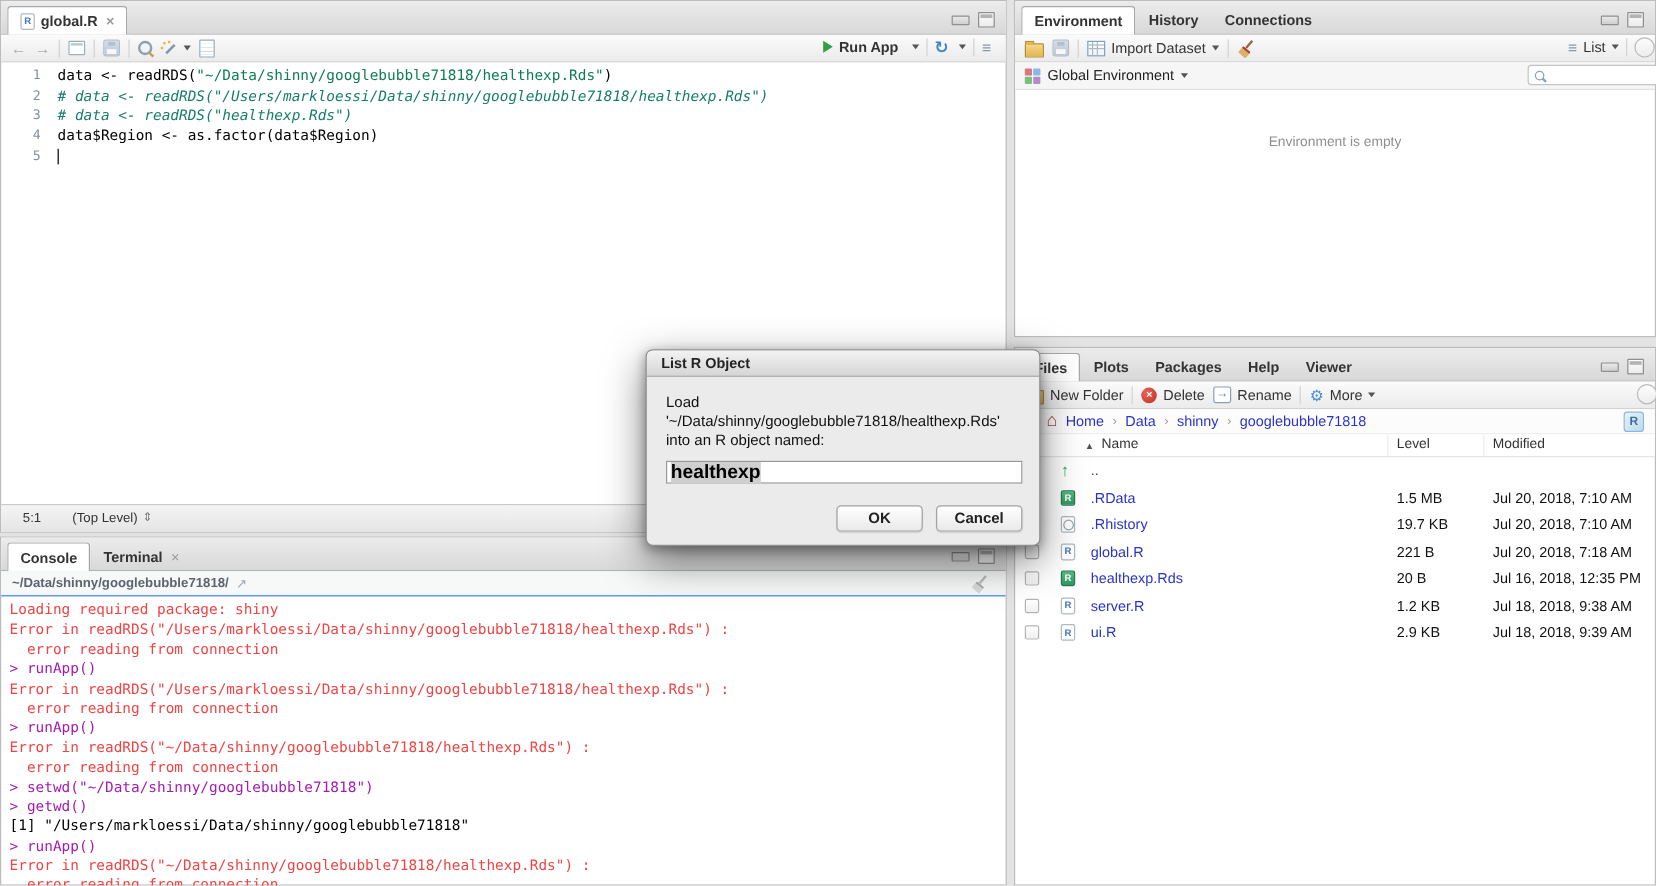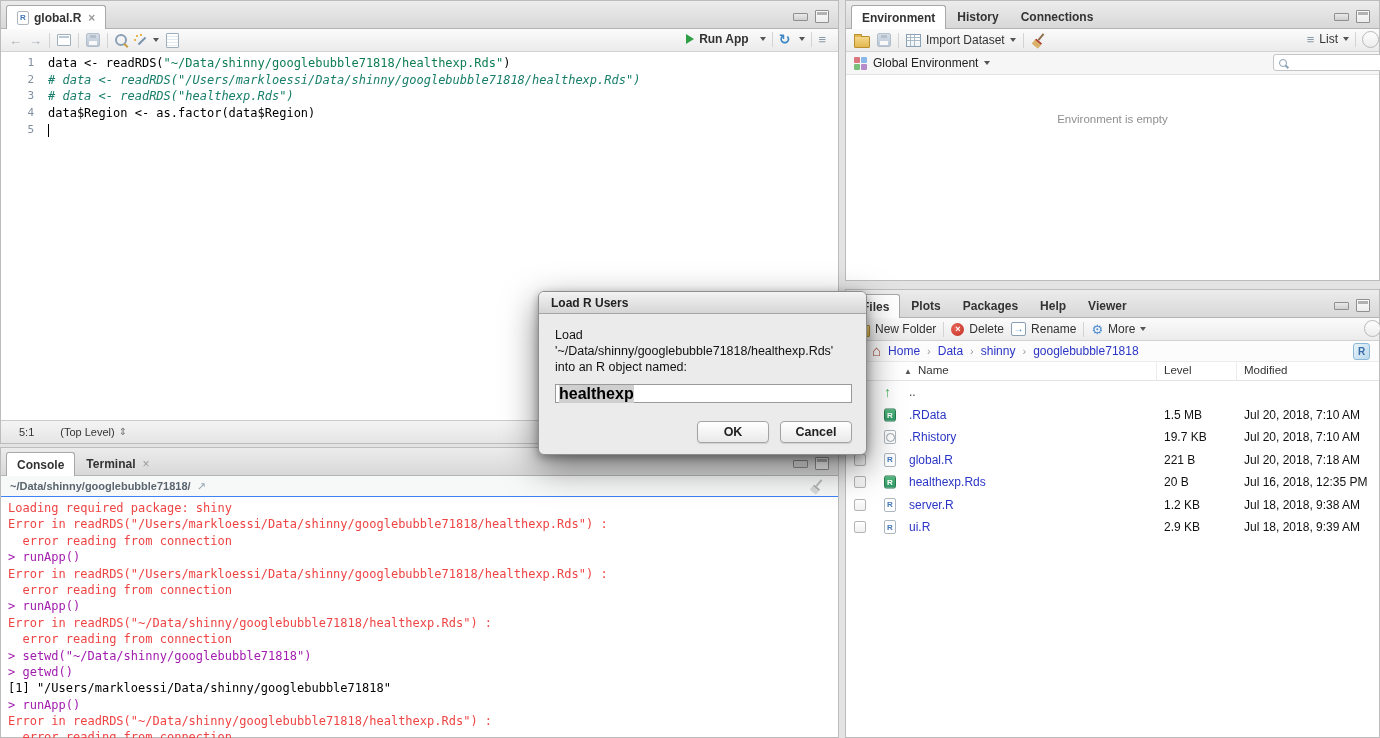--- a/index.html
+++ b/index.html
@@ -418,21 +418,21 @@
         <span class="chk"></span>
         <span class="fico fi-page">R</span>
         <span class="fname">ui.R</span>
         <span class="fsize">2.9 KB</span>
         <span class="fmod">Jul 18, 2018, 9:39 AM</span>
       </div>
     </div>
 </div>
 
 <div id="dialog">
-  <div class="dlg-title">Load R Users</div>
+  <div class="dlg-title">List R Object</div>
   <div class="dlg-body">
     <div class="dlg-line">Load</div>
     <div class="dlg-line">'~/Data/shinny/googlebubble71818/healthexp.Rds'</div>
     <div class="dlg-line">into an R object named:</div>
     <div class="dlg-input">
       <span class="sel">healthexp</span>
     </div>
   </div>
   <div class="dlg-btns">
     <div class="btn">OK</div>

